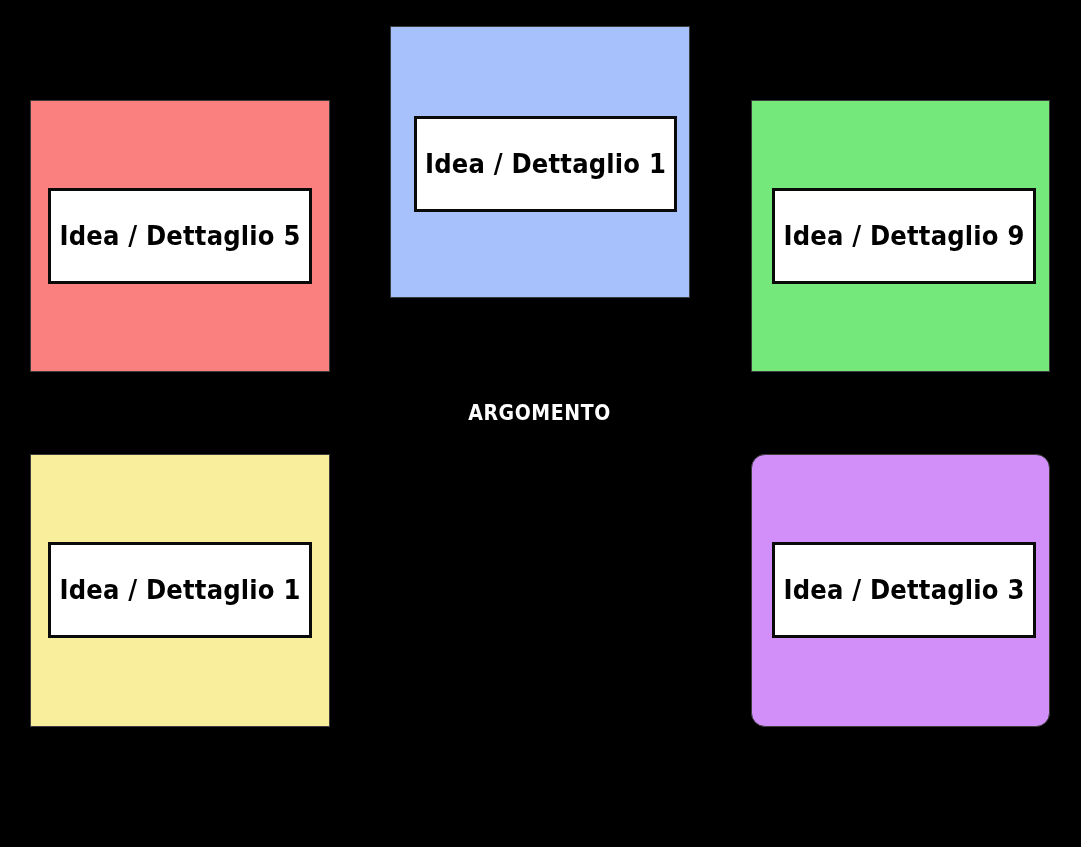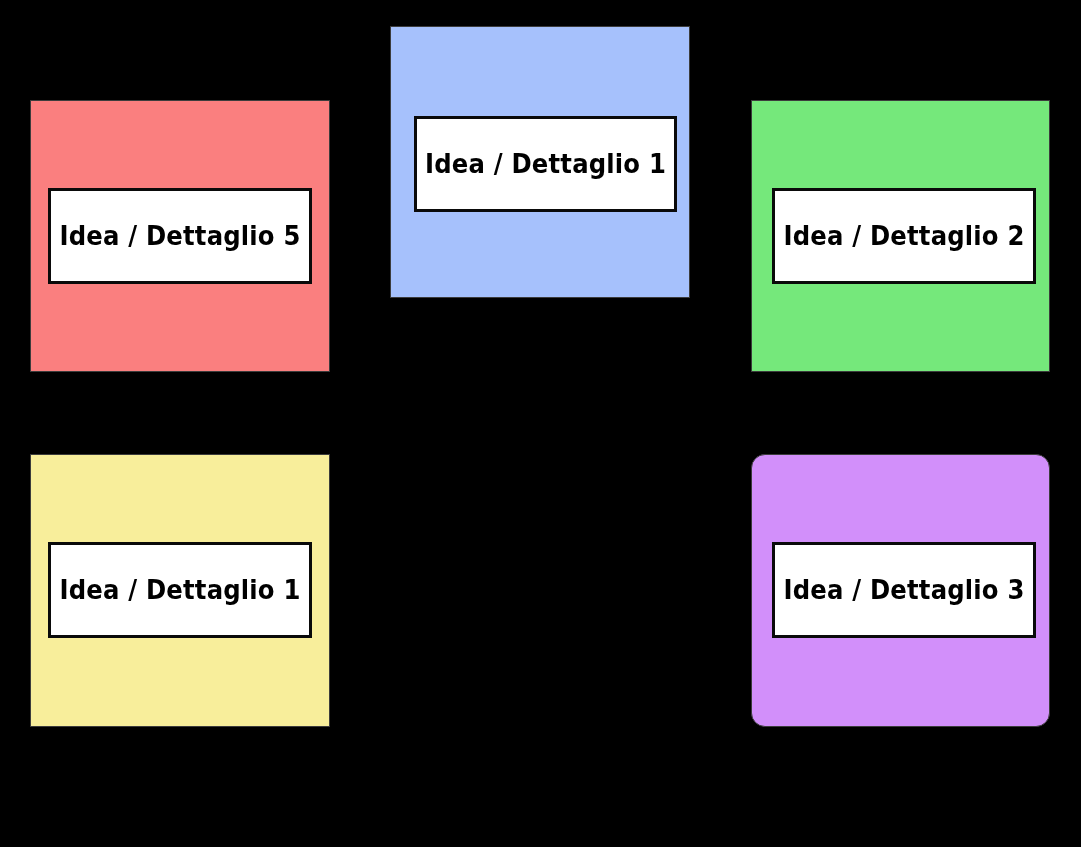--- a/index.html
+++ b/index.html
@@ -62,21 +62,21 @@
 <div id="canvas" style="background: rgb(0, 0, 0);">
 
   <div class="branch" style="left: 390px; top: 26px; width: 300px; height: 272px; background: rgb(166, 193, 252); border-color: rgb(60, 60, 60);">
     <div class="leaf" style="left: 23px; top: 89px; width: 263px; height: 96px; background: rgb(255, 255, 255); border-color: rgb(10, 10, 10);">
       <span class="leaf-label">Idea / Dettaglio 1</span>
     </div>
   </div>
 
   <div class="branch" style="left: 751px; top: 100px; width: 299px; height: 272px; background: rgb(117, 232, 123); border-color: rgb(60, 60, 60);">
     <div class="leaf" style="left: 20px; top: 87px; width: 264px; height: 96px; background: rgb(255, 255, 255); border-color: rgb(10, 10, 10);">
-      <span class="leaf-label">Idea / Dettaglio 2</span>
+      <span class="leaf-label">Idea / Dettaglio 9</span>
     </div>
   </div>
 
   <div class="branch" style="left: 751px; top: 454px; width: 299px; height: 273px; background: rgb(210, 143, 250); border-color: rgb(60, 60, 60); border-radius: 14px;">
     <div class="leaf" style="left: 20px; top: 87px; width: 264px; height: 96px; background: rgb(255, 255, 255); border-color: rgb(10, 10, 10);">
       <span class="leaf-label">Idea / Dettaglio 3</span>
     </div>
   </div>
 
   <div class="branch" style="left: 30px; top: 454px; width: 300px; height: 273px; background: rgb(248, 238, 155); border-color: rgb(60, 60, 60);">
@@ -84,14 +84,15 @@
       <span class="leaf-label">Idea / Dettaglio 1</span>
     </div>
   </div>
 
   <div class="branch" style="left: 30px; top: 100px; width: 300px; height: 272px; background: rgb(250, 127, 127); border-color: rgb(60, 60, 60);">
     <div class="leaf" style="left: 17px; top: 87px; width: 264px; height: 96px; background: rgb(255, 255, 255); border-color: rgb(10, 10, 10);">
       <span class="leaf-label">Idea / Dettaglio 5</span>
     </div>
   </div>
 
+  <div class="center-label" style="left: 390px; top: 392px; width: 299px; height: 42px; color: rgb(255, 255, 255);">ARGOMENTO</div>
 
 </div>
 
 </body></html>

